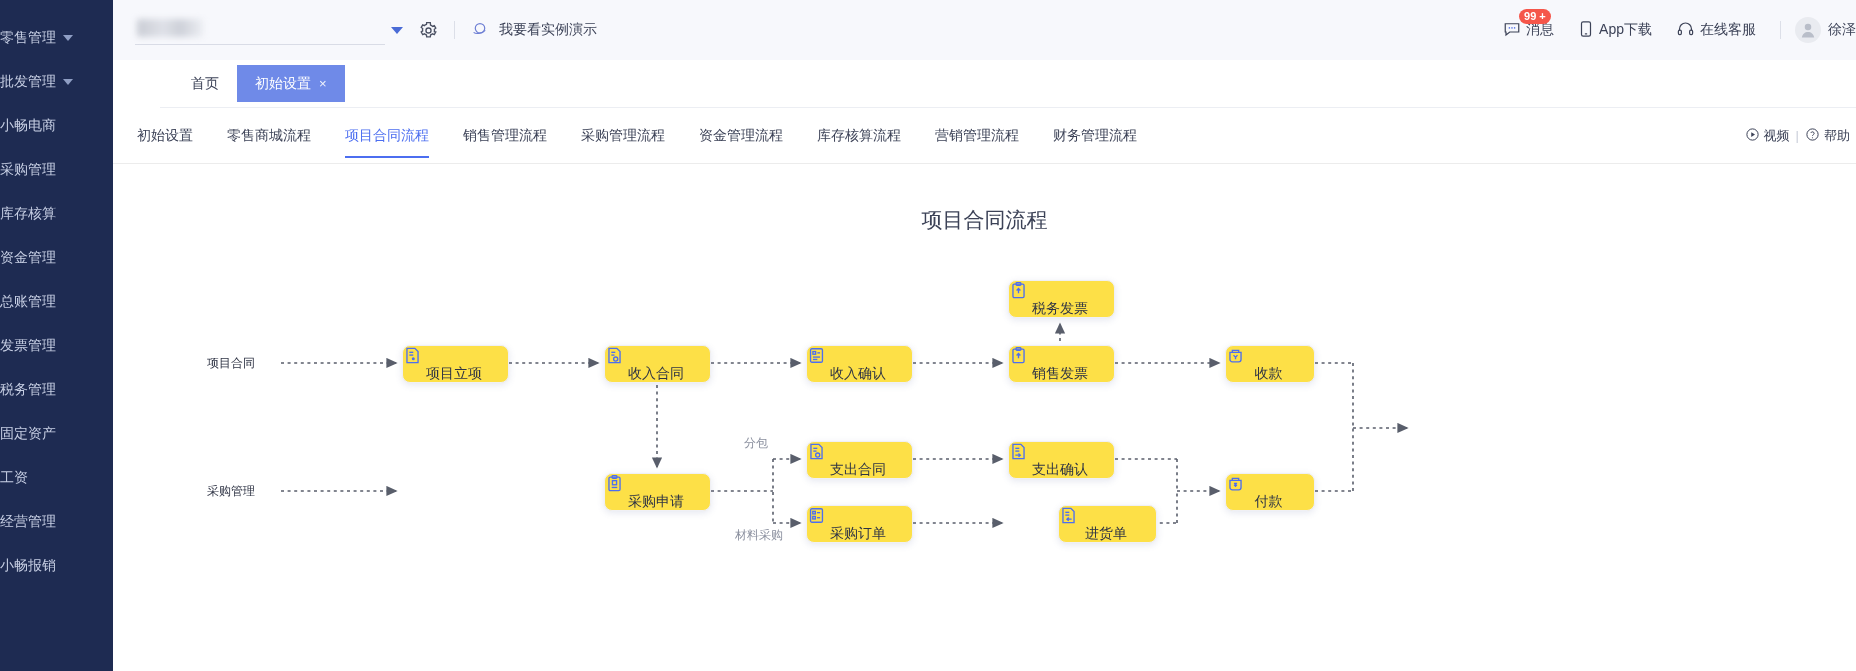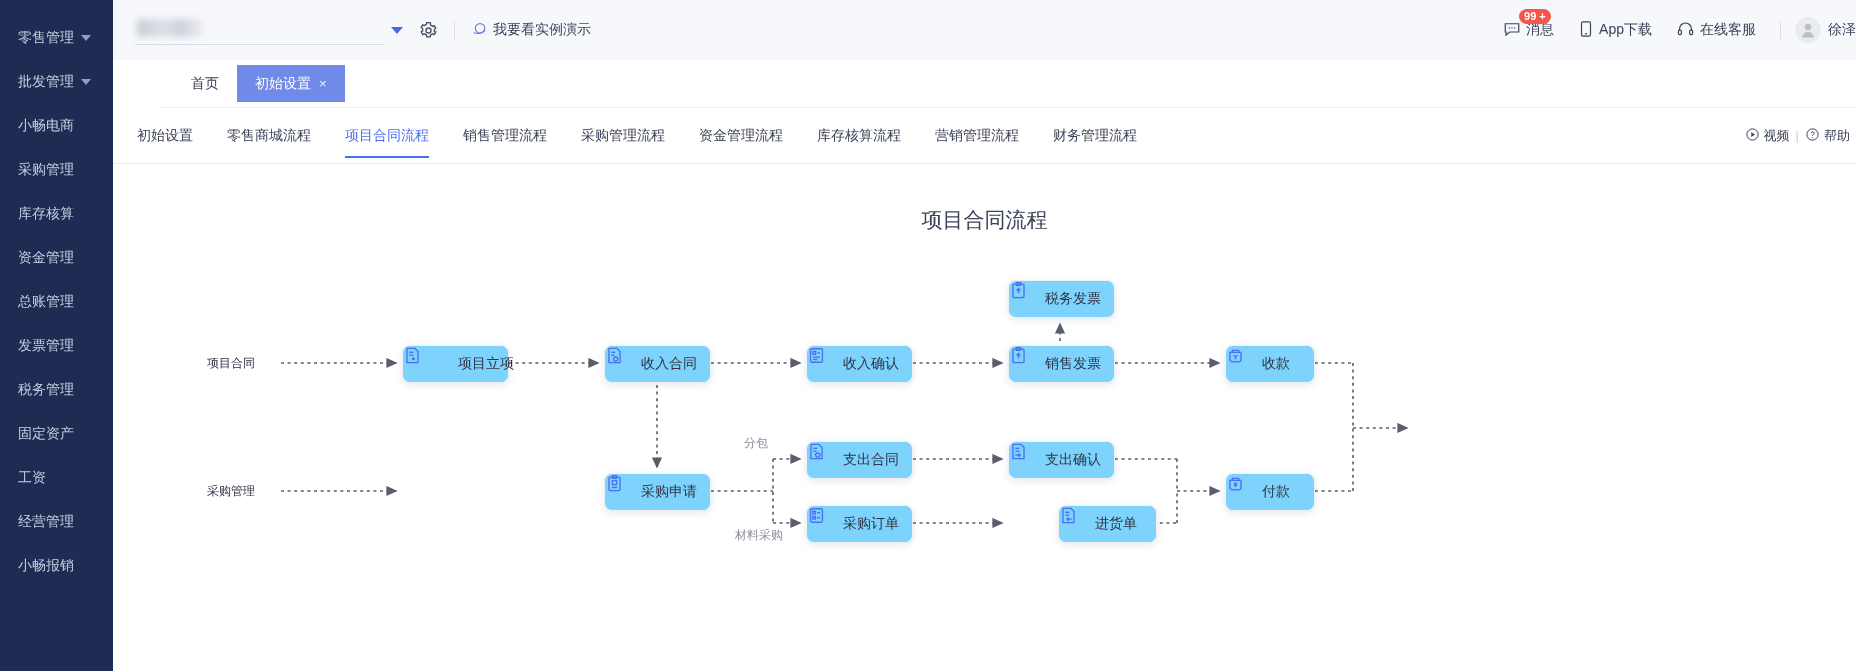--- a/index.html
+++ b/index.html
@@ -28,21 +28,21 @@
     color: #ffffff; font-size: 12.5px; margin-left: 3px;
     white-space: nowrap; letter-spacing: -0.3px;
   }
   .logo-sub {
     color: #ffffff; font-size: 12px; padding-left: 10px; margin-top: 2px;
     letter-spacing: 0px;
   }
   .nav { margin-top: 16px; }
   .nav-item {
     height: 44px; display: flex; align-items: center;
-    padding-left: 18px; color: #c7cfe4; font-size: 14px;
+    color: #c7cfe4; font-size: 14px;
     cursor: pointer; position: relative; white-space: nowrap;
   }
   .nav-caret {
     margin-left: 7px; width: 0; height: 0;
     border-left: 5px solid transparent; border-right: 5px solid transparent;
     border-top: 6px solid #8f9ec4;
   }
 
   
   .header {
@@ -65,21 +65,21 @@
   }
   .chev-down {
     width: 0; height: 0; margin-left: 6px; flex:none;
     border-left: 6px solid transparent; border-right: 6px solid transparent;
     border-top: 7px solid #4a6bd6; cursor: pointer;
   }
   .gear { margin-left: 16px; cursor: pointer; display:flex; }
   .hdr-sep { width:1px; height: 18px; background: #dcdfe8; margin: 0 16px; }
   .demo-link {
     display: flex; align-items: center; color: #3c4257; font-size: 14px;
-    cursor: pointer; gap: 4px;
+    cursor: pointer; gap: 10px;
   }
   .hdr-right {
     margin-left: auto; display: flex; align-items: center;
     padding-right: 0px; gap: 0px;
   }
   .hdr-btn {
     display: flex; align-items: center; gap: 5px;
     color: #3c4257; font-size: 14px; cursor: pointer; position: relative;
     margin-right: 24px;
   }
@@ -141,25 +141,25 @@
     background: #fff; overflow: hidden;
   }
   .chart-title {
     position: absolute; left: 0; right: 0; top: 42px; text-align: center;
     font-size: 21px; color: #3c4257;
   }
   .flow { position: absolute; left: 0; top: 0; width: 1743px; height: 507px; }
   .flow svg { position: absolute; left: 0; top: 0; }
 
   .node {
-    position: absolute; height: 38px; border-radius: 8px; background: #7dd3fc;
+    position: absolute; height: 38px; border-radius: 8px; background: #fde047;
     border: 1px solid #f0f0f4;
     box-shadow: 0 2px 7px rgba(92,104,163,0.16);
     display: flex; align-items: center; padding: 0 13px 0 10px;
-    font-size: 14px; color: #2e3344; white-space: nowrap; cursor: pointer;
+    font-size: 14px; color: #2e3344; white-space: nowrap; cursor: pointer; flex-direction: column;
   }
   .node .ic { width: 19px; height: 19px; margin-right: 7px; flex: none; display:flex; }
   .lane-label {
     position: absolute; font-size: 12px; color: #2e3344; white-space: nowrap;
   }
   .edge-label {
     position: absolute; font-size: 12px; color: #8a8f9e; white-space: nowrap;
   }
 </style>
 </head>
@@ -401,21 +401,21 @@
           <line x1="1240" y1="264" x2="1294" y2="264"></line>
         </g>
       </svg>
 
       <div class="lane-label" style="left:94px; top:191px;"><span>项目合同</span></div>
       <div class="lane-label" style="left:94px; top:319px;"><span>采购管理</span></div>
 
       <div class="edge-label" style="left:631px; top:271px;"><span>分包</span></div>
       <div class="edge-label" style="left:622px; top:363px;"><span>材料采购</span></div>
 
-      <div class="node" style="left:289px; top:181px; width:107px;gap:19px;">
+      <div class="node" style="left:289px; top:181px; width:107px;">
         <span class="ic">
           <svg width="19" height="19" viewBox="0 0 24 24" fill="none" stroke="#4c6ef0" stroke-width="1.7">
             <path d="M5 3h10l4 4v14H5z"></path>
               <line x1="8" y1="8" x2="13" y2="8"></line>
               <line x1="8" y1="11.5" x2="13" y2="11.5"></line>
             <circle cx="13" cy="16" r="1.9" fill="#4c6ef0" stroke="none"></circle>
           </svg>
         </span>
         <span>项目立项</span>
       </div>

